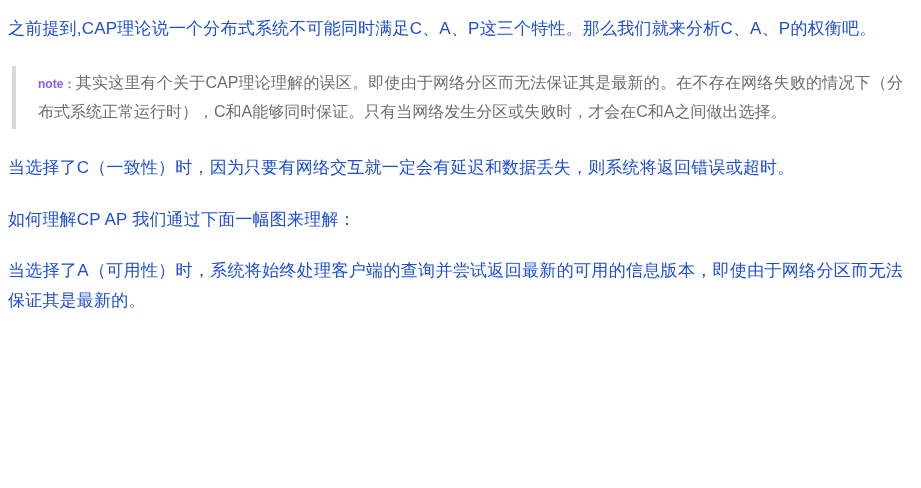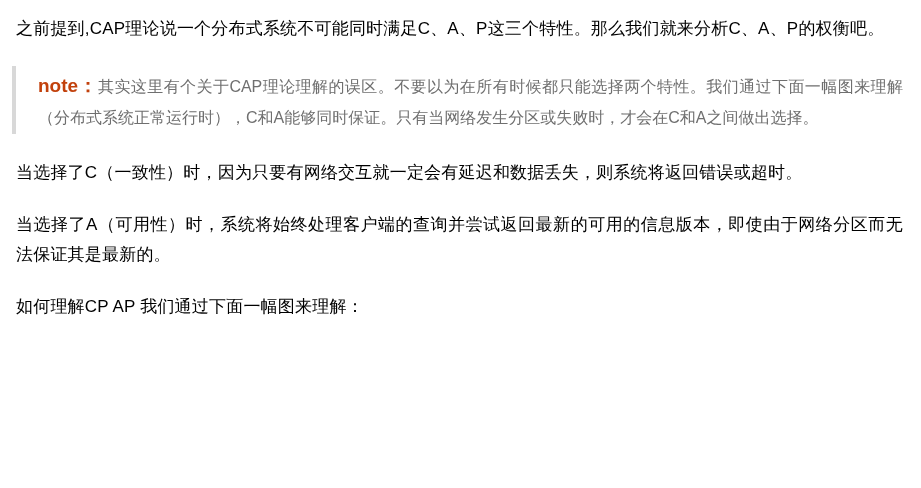--- a/index.html
+++ b/index.html
@@ -17,22 +17,22 @@
   .page {
     box-sizing: border-box;
     width: 921px;
     height: 488px;
     padding: 8px 18px 0 8px;
     position: relative;
   }
   p.para {
     font-size: 17px;
     line-height: 1.75;
-    margin: 0 0 22px 8px;
-    color: #000000;
+    margin: 0 0 22px 0;
+    color: #1d4ed8;
     letter-spacing: 0.2px;
     text-align: justify;
   }
   p.para.first {
     margin-top: 6px;
   }
   .note-block {
     border-left: 4px solid #d8d8d8;
     padding: 2px 0 2px 22px;
     margin: 0 0 24px 4px;
@@ -40,35 +40,35 @@
   }
   .note-block .note-text {
     font-size: 16px;
     line-height: 1.85;
     margin: 0;
     color: #6f6f6f;
     text-align: justify;
   }
   .note-label {
     font-weight: bold;
-    color: #c2410c;
-    font-size: 19px;
+    color: #8b5cf6;
+    font-size: 12px;
   }
 </style>
 </head>
 <body>
 
 <div class="page">
 
   <p class="para first">之前提到,CAP理论说一个分布式系统不可能同时满足C、A、P这三个特性。那么我们就来分析C、A、P的权衡吧。</p>
 
   <div class="note-block">
-    <p class="note-text"><span class="note-label">note：</span><span>其实这里有个关于CAP理论理解的误区。不要以为在所有时候都只能选择两个特性。我们通过下面一幅图来理解（分布式系统正常运行时），C和A能够同时保证。只有当网络发生分区或失败时，才会在C和A之间做出选择。</span></p>
+    <p class="note-text"><span class="note-label">note：</span><span>其实这里有个关于CAP理论理解的误区。即使由于网络分区而无法保证其是最新的。在不存在网络失败的情况下（分布式系统正常运行时），C和A能够同时保证。只有当网络发生分区或失败时，才会在C和A之间做出选择。</span></p>
   </div>
 
 
   <p class="para">当选择了C（一致性）时，因为只要有网络交互就一定会有延迟和数据丢失，则系统将返回错误或超时。</p>
 
+  <p class="para">如何理解CP AP 我们通过下面一幅图来理解：</p>
+
   <p class="para">当选择了A（可用性）时，系统将始终处理客户端的查询并尝试返回最新的可用的信息版本，即使由于网络分区而无法保证其是最新的。</p>
-
-  <p class="para">如何理解CP AP 我们通过下面一幅图来理解：</p>
 
 </div>
 
 </body></html>

